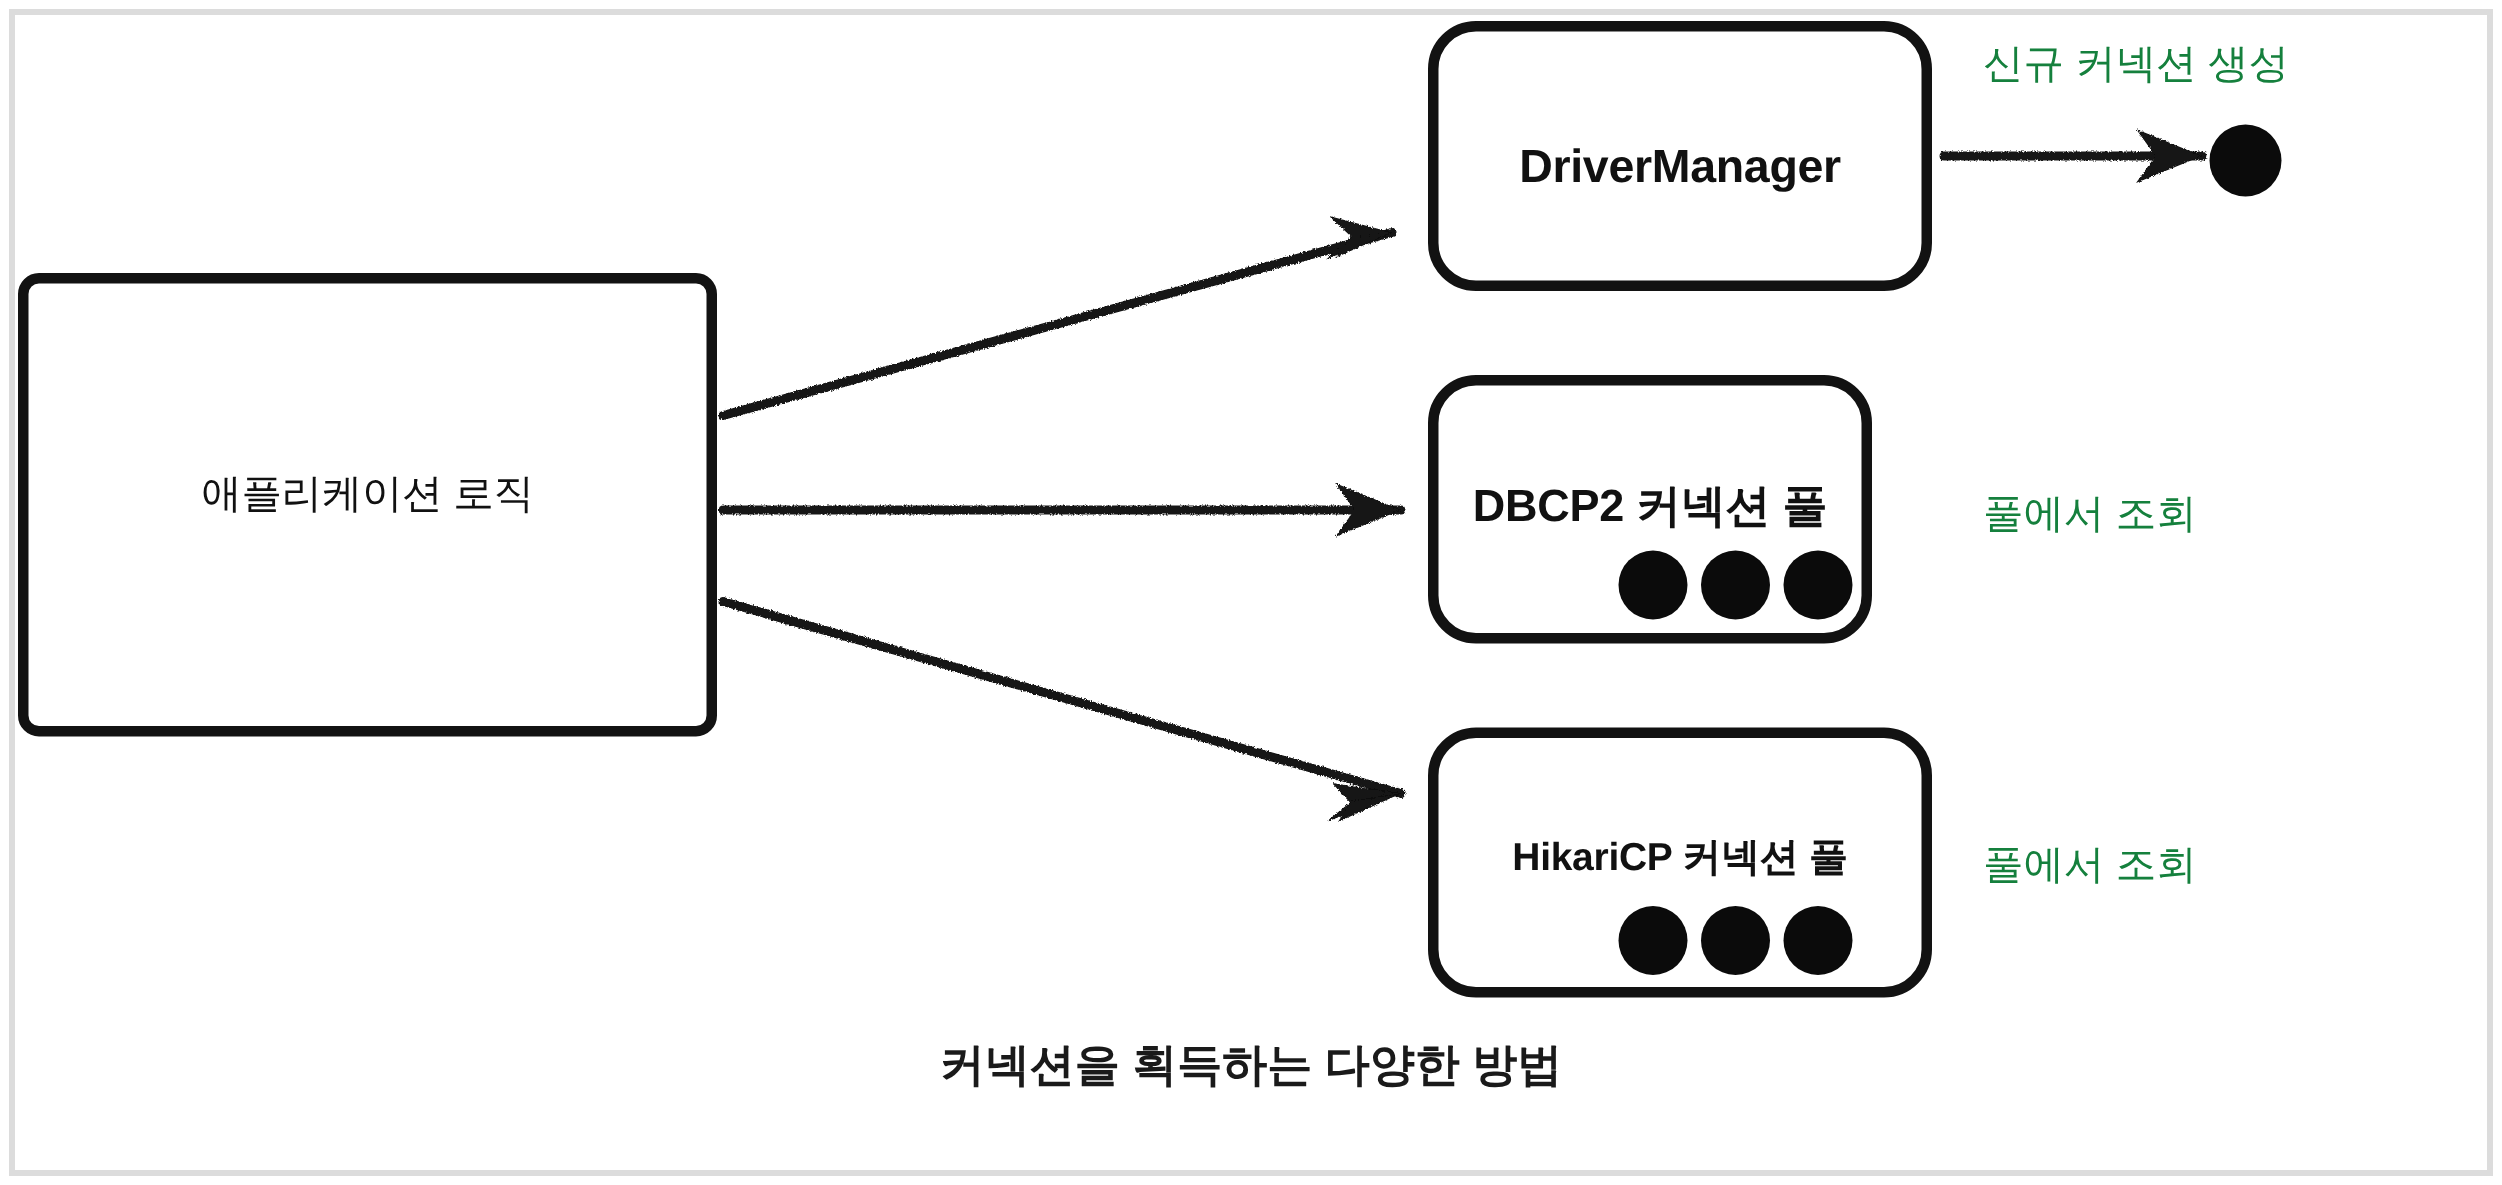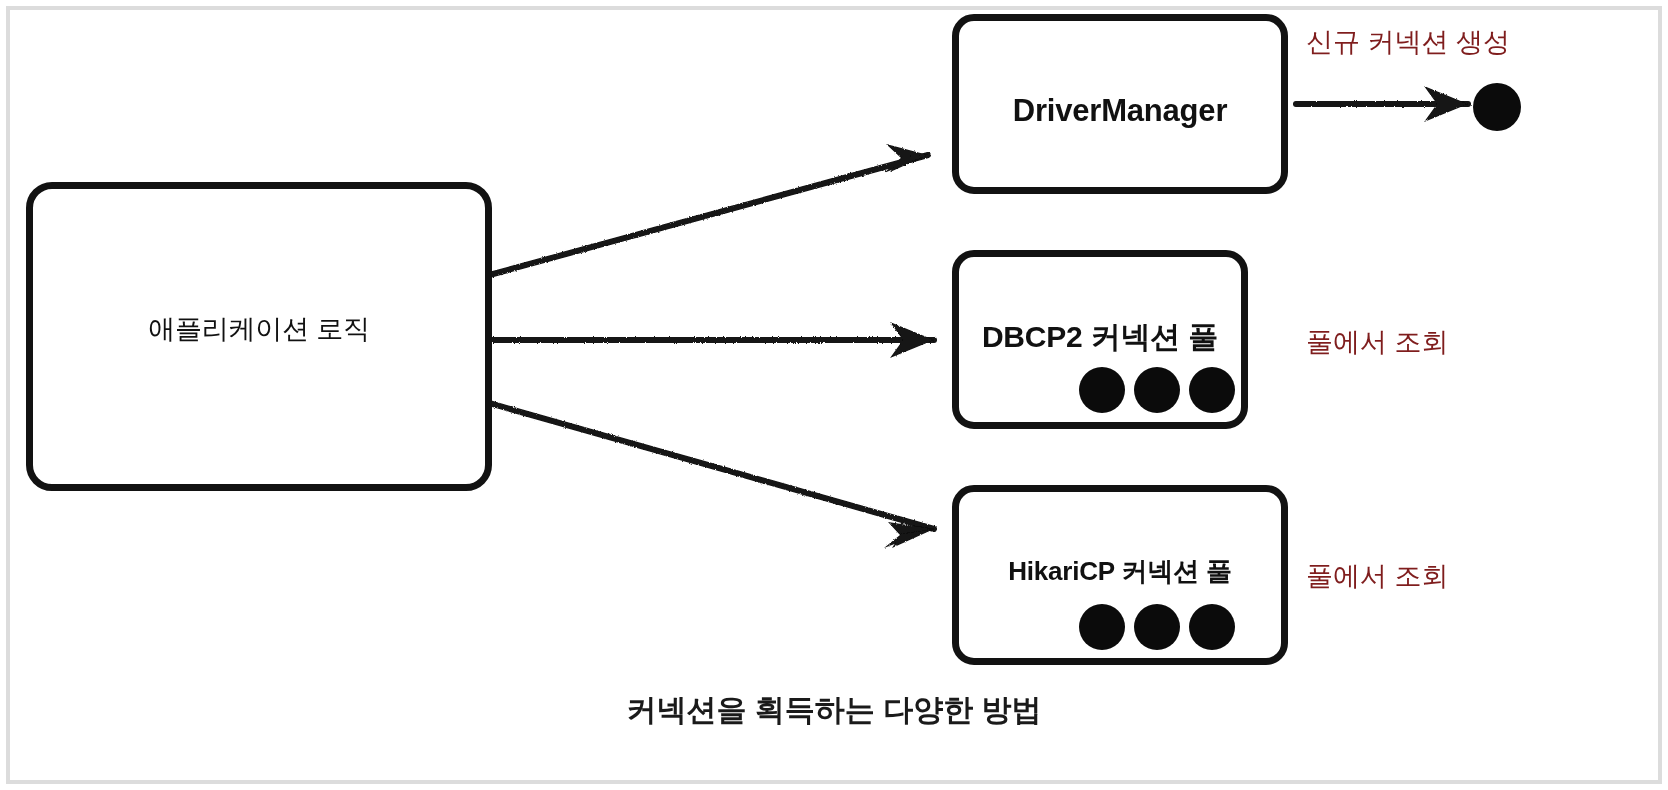--- a/index.html
+++ b/index.html
@@ -36,41 +36,40 @@
     width: 1668px;
     height: 790px;
   }
 
   
   .node {
     position: absolute;
     box-sizing: border-box;
     background: #ffffff;
     border: 7px solid #121212;
-    border-radius: 22px;
+    border-radius: 32px;
   }
   .node-label {
     position: absolute;
     left: 0;
     width: 100%;
     text-align: center;
     color: #111111;
     font-weight: bold;
     letter-spacing: -0.2px;
     white-space: nowrap;
   }
 
   
   #app-logic-box {
     left: 12px;
     top: 182px;
     width: 466px;
     height: 309px;
-    border-radius: 26px;
-    margin-left: 14px;
+    border-radius: 14px;
   }
   #app-logic-box .node-label {
     top: 122px;
     font-size: 27px;
     font-weight: normal;
   }
 
   
   #driver-manager-box {
     left: 952px;
@@ -129,23 +128,24 @@
     top: 83px;
     width: 48px;
     height: 48px;
     border-radius: 50%;
     background: #0b0b0b;
   }
 
   
   .annotation {
     position: absolute;
-    color: #7f1d1d;
+    color: #15803d;
     font-size: 27px;
     white-space: nowrap;
+    margin-left: 16px;
   }
   #annotation-new-connection { left: 1306px; top: 24px; }
   #annotation-dbcp2 { left: 1306px; top: 324px; }
   #annotation-hikaricp { left: 1306px; top: 558px; }
 
   
   #caption {
     position: absolute;
     left: 0;
     top: 690px;

